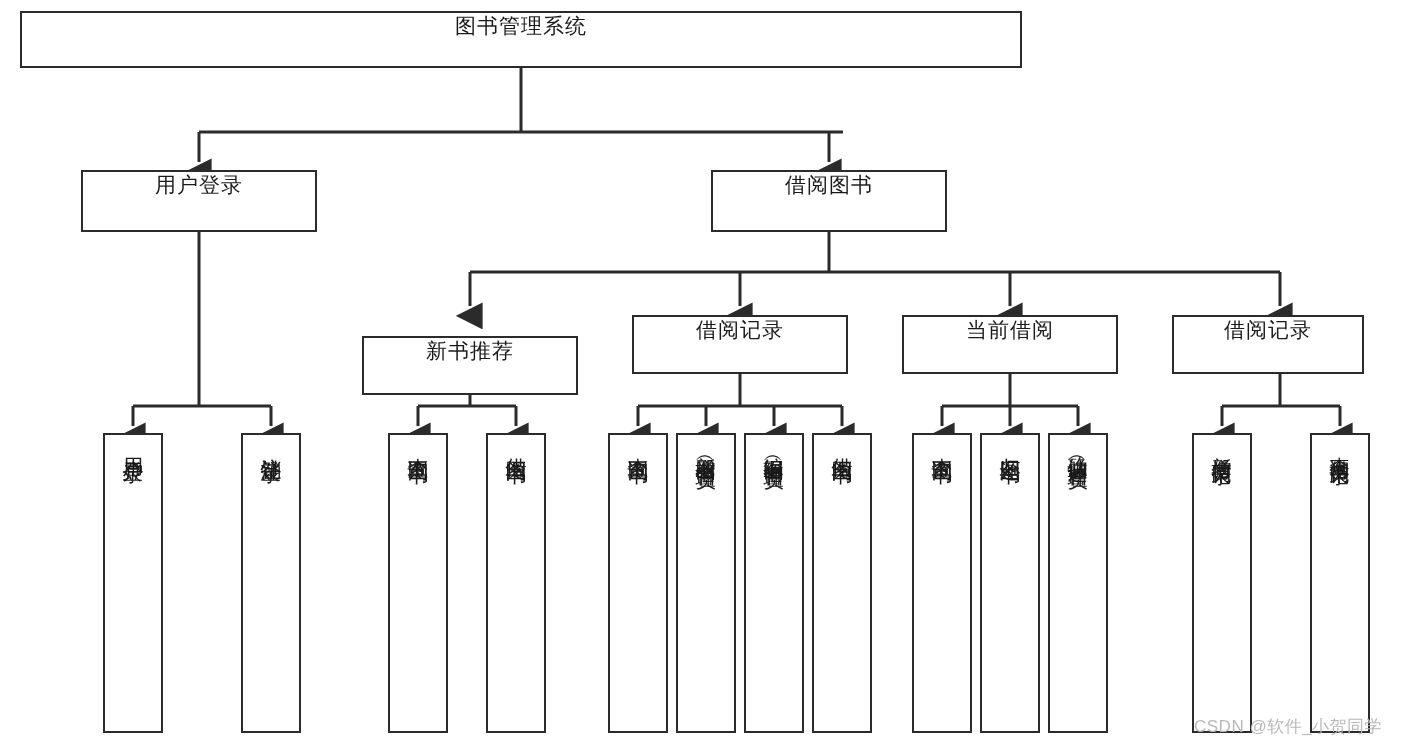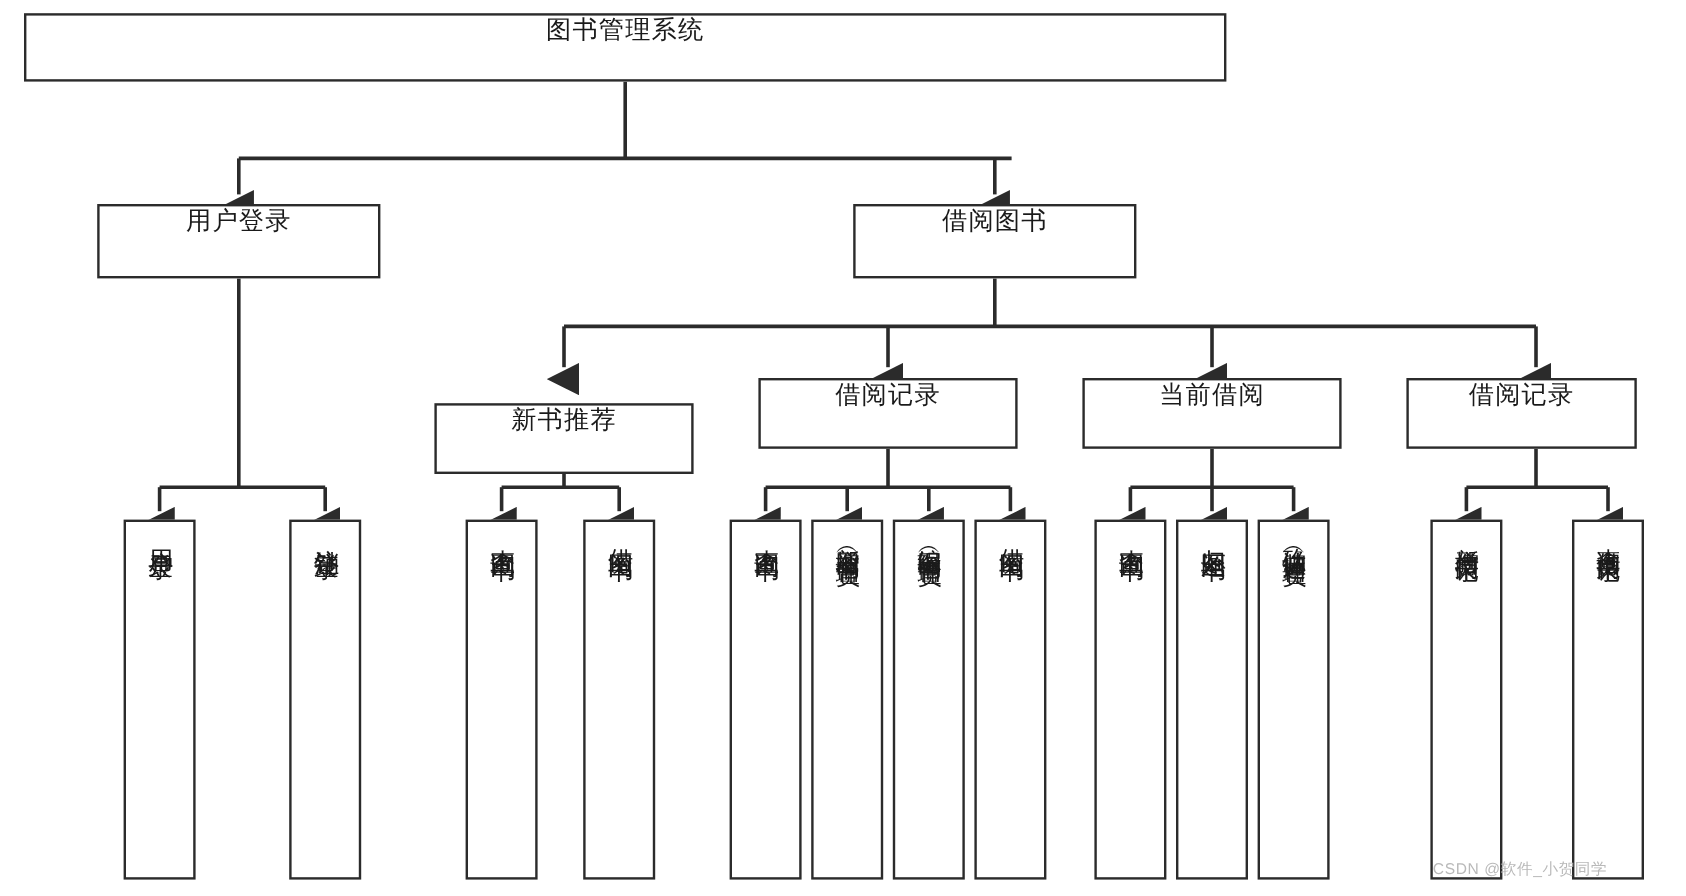--- a/index.html
+++ b/index.html
@@ -55,21 +55,21 @@
     display: block;
     text-align: left;
     white-space: nowrap;
   }
   .vtext.tall {
     font-size: 20px;
     line-height: 1.3;
   }
   .watermark {
     position: absolute;
-    font-size: 13px;
+    font-size: 17px;
     color: #b9b9b9;
     white-space: nowrap;
     z-index: 5;
     letter-spacing: 0.5px;
   }
 </style>
 </head>
 <body>
 
 <div id="canvas">

